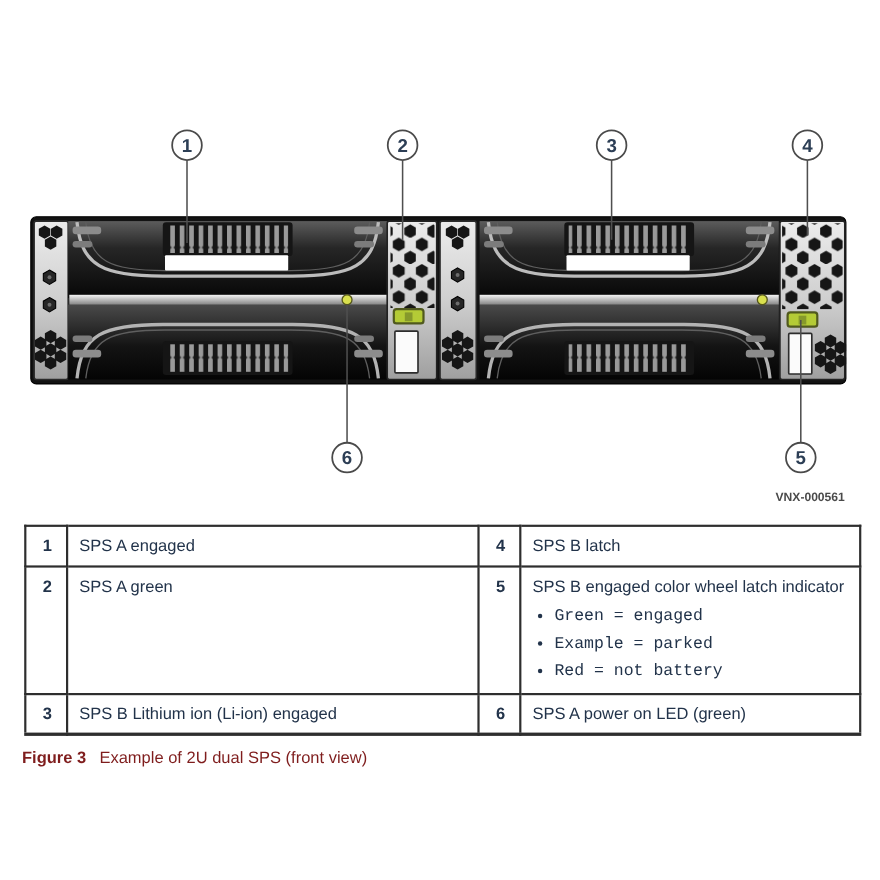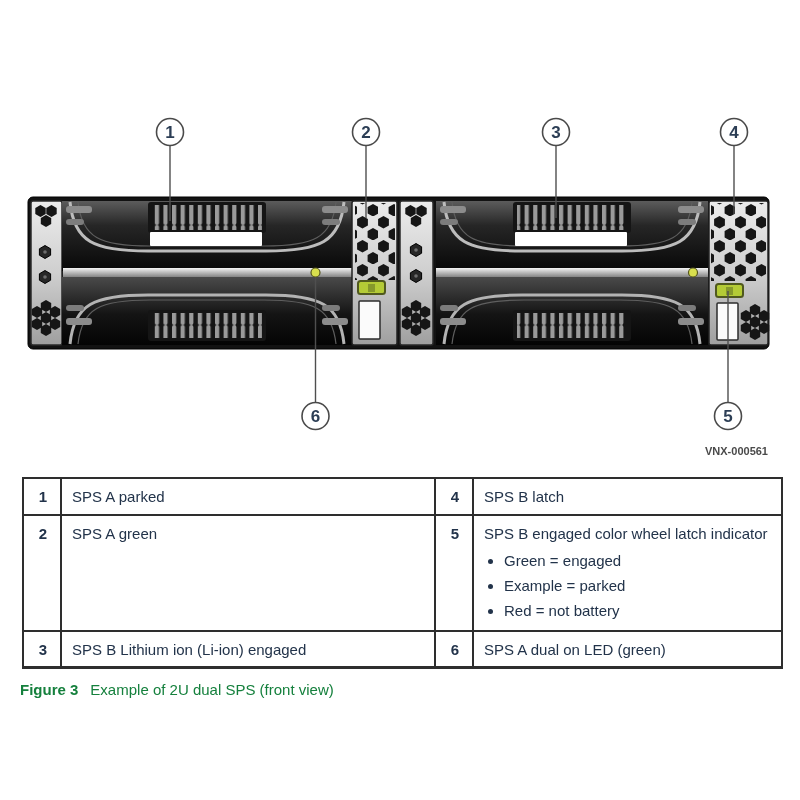--- a/index.html
+++ b/index.html
@@ -9,25 +9,25 @@
 
   
   table.legend{position:absolute;top:477px;left:22px;width:759px;
     border-collapse:collapse;table-layout:fixed;
     font-size:15px;color:#22334a;}
   table.legend td{border:2px solid #2e2e2e;vertical-align:top;
     padding:7px 8px 5px 10px;line-height:21px;}
   table.legend{border:2px solid #2e2e2e;border-bottom-width:3px;}
   td.num{text-align:center;font-weight:bold;padding-left:2px;padding-right:2px;}
   tr.r1{height:37px;} tr.r2{height:116px;} tr.r3{height:36px;}
-  ul.latch-states{margin:6px 0 0 4px;padding-left:16px;}
+  ul.latch-states{margin:6px 0 0 4px;padding-left:16px;font-family:Liberation Mono, monospace;}
   ul.latch-states li{margin:0 0 3px 0;line-height:22px;}
 
   
-  .caption{position:absolute;top:681px;left:20px;font-size:15px;color:#15803d;}
+  .caption{position:absolute;top:681px;left:20px;font-size:15px;color:#7f1d1d;}
   .caption .cap-label{font-weight:bold;margin-right:12px;}
 </style>
 </head>
 <body>
 
 <div class="page">
 
   
   <svg width="800" height="470" viewBox="0 0 800 470">
     <defs>
@@ -198,42 +198,42 @@
   <table class="legend">
     <colgroup>
       <col style="width:38px">
         <col style="width:374px">
       <col style="width:38px">
         <col style="width:309px">
     </colgroup>
     <tbody>
         <tr class="r1">
       <td class="num">1</td>
-      <td>SPS A parked</td>
+      <td>SPS A engaged</td>
       <td class="num">4</td>
       <td>SPS B latch</td>
     </tr>
     <tr class="r2">
       <td class="num">2</td>
       <td>SPS A green</td>
       <td class="num">5</td>
       <td>
         <div>SPS B engaged color wheel latch indicator</div>
         <ul class="latch-states">
           <li>Green = engaged</li>
           <li>Example = parked</li>
           <li>Red = not battery</li>
         </ul>
       </td>
     </tr>
     <tr class="r3">
       <td class="num">3</td>
       <td>SPS B Lithium ion (Li-ion) engaged</td>
       <td class="num">6</td>
-      <td>SPS A dual on LED (green)</td>
+      <td>SPS A power on LED (green)</td>
     </tr>
   </tbody>
     </table>
 
   
   <div class="caption">
     <span class="cap-label">Figure 3</span><span>Example of 2U dual SPS (front view)</span>
   </div>
 
 </div>

